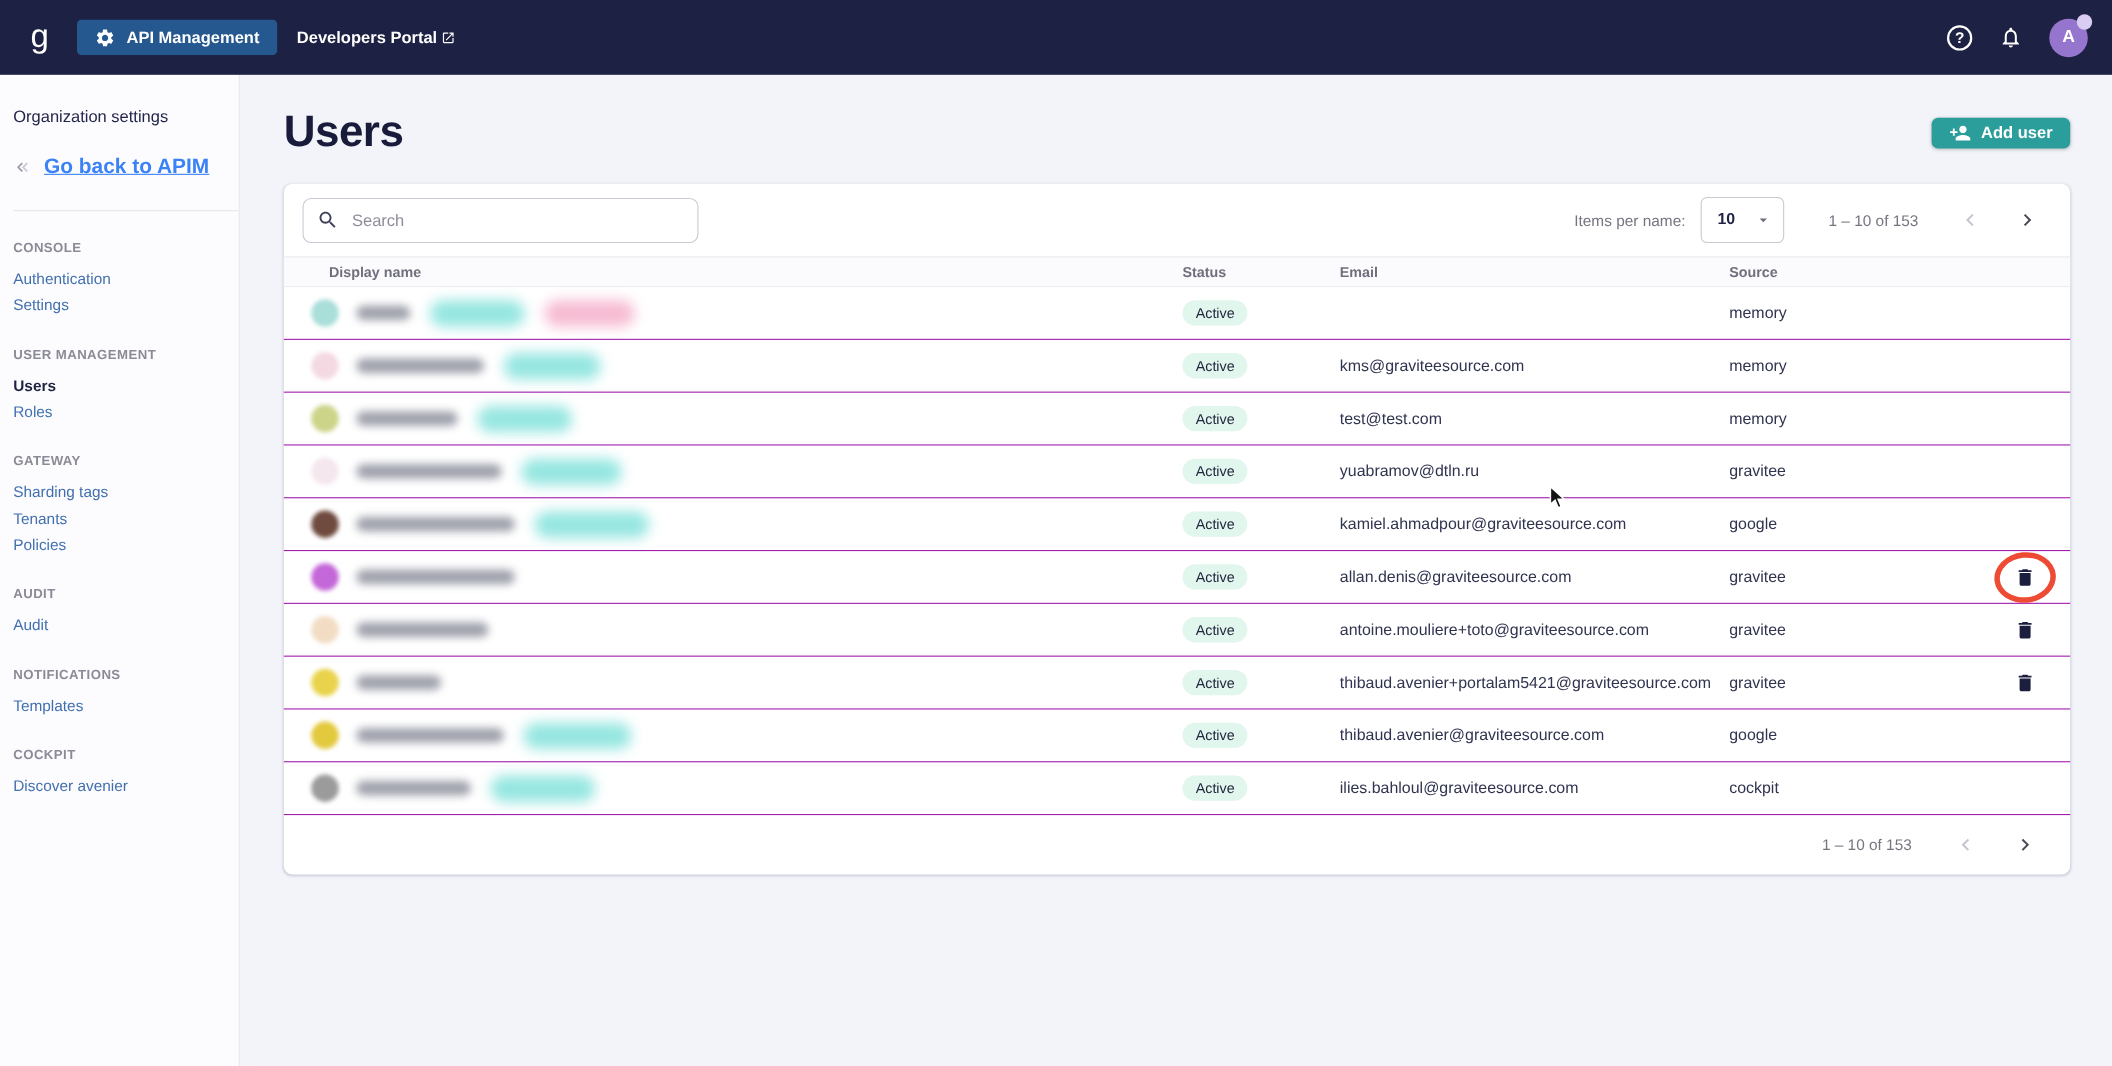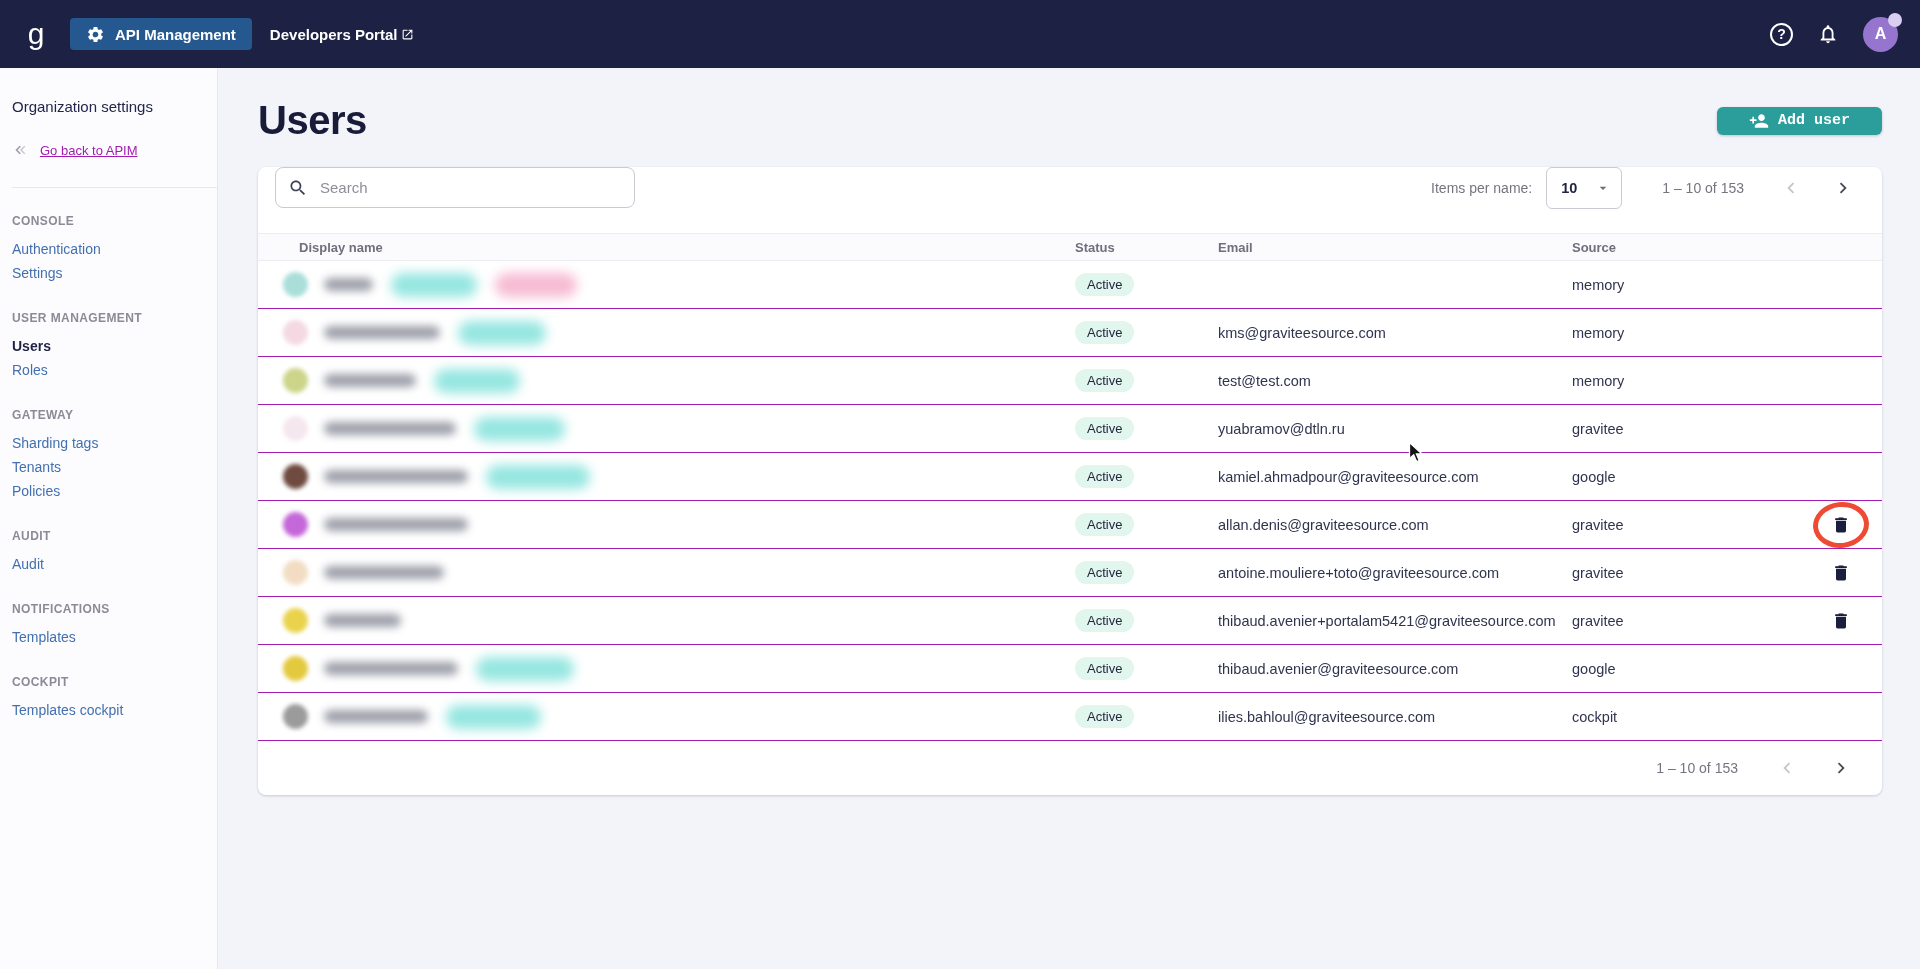--- a/index.html
+++ b/index.html
@@ -20,36 +20,36 @@
 
   
   .shell { display:flex; height:901px; }
   .sidebar { width:218px; background:#fcfcfe; border-right:1px solid #e7e7ef; padding:30px 12px 0 12px; flex-shrink:0; }
   .content { flex:1; padding:0 38px 0 40px; }
 
   
   .org-title { color:#23264a; font-size:15px; padding-left:0; }
   .back-link { display:flex; align-items:center; gap:10px; margin-top:26px; cursor:pointer; }
   .back-link .chev { color:#9a9aa8; display:flex; }
-  .back-link .txt { color:#a21caf; font-size:13px; text-decoration:underline; }
+  .back-link .txt { color:#3b82f6; font-size:19px; text-decoration:underline;font-weight:bold; }
   .side-divider { height:1px; background:#e6e6ec; margin:28px -12px 0 0; }
   .side-section { margin-top:26px; }
   .side-header { color:#8b8b98; font-size:12px; font-weight:700; letter-spacing:.4px; margin-bottom:9px; }
   .side-item { display:block; color:#4270af; font-size:14px; line-height:24px; cursor:pointer; text-decoration:none; }
   .side-item.active { color:#1f2342; font-weight:700; }
 
   
   .page-head { display:flex; align-items:center; justify-content:space-between; padding-top:30px; }
   .page-title { font-size:40px; font-weight:700; color:#181b39; letter-spacing:-.5px; }
-  .add-user-btn { display:flex; align-items:center; gap:9px; background:#2b9d9b; color:#fff; border:none; border-radius:6px; height:28px; padding:0 32px; font-size:15px; font-weight:700; cursor:pointer; font-family:Liberation Mono, monospace; box-shadow:0 1px 3px rgba(0,0,0,.2); }
+  .add-user-btn { display:flex; align-items:center; gap:9px; background:#2b9d9b; color:#fff; border:none; border-radius:6px; height:28px; padding:0 16px; font-size:15px; font-weight:700; cursor:pointer; font-family:Liberation Sans, sans-serif; box-shadow:0 1px 3px rgba(0,0,0,.2); }
 
   
   .card { background:#fff; border-radius:8px; margin-top:24px; width:1624px; box-shadow:0 1px 3px rgba(27,33,64,.12), 0 1px 2px rgba(27,33,64,.08); }
 
-  .toolbar { height:66px; display:flex; align-items:flex-start; padding:0 22px 0 17px; }
+  .toolbar { height:66px; display:flex; align-items:center; padding:0 22px 0 17px; }
   .search-box { width:360px; height:41px; border:1px solid #c9c9d4; border-radius:8px; display:flex; align-items:center; padding:0 12px; gap:12px; background:#fff; }
   .search-box svg { color:#3c4057; flex-shrink:0; }
   .search-box input { border:none; outline:none; flex:1; font-size:15px; font-family:inherit; color:#23264a; background:transparent; }
   .search-box input::placeholder { color:#8e8e9a; }
   .toolbar-right { margin-left:auto; display:flex; align-items:center; }
   .ipp-label { color:#757580; font-size:14px; }
   .ipp-select { width:76px; height:42px; border:1px solid #c9c9d4; border-radius:6px; margin-left:14px; display:flex; align-items:center; justify-content:space-between; padding:0 10px 0 14px; cursor:pointer; }
   .ipp-value { font-size:14.5px; font-weight:700; color:#1f2342; }
   .ipp-caret { color:#6d6d78; display:flex; }
   .range { color:#757580; font-size:14px; margin-left:40px; }
@@ -154,21 +154,21 @@
         <div class="side-section">
           <div class="side-header">AUDIT</div>
           <a class="side-item">Audit</a>
         </div>
         <div class="side-section">
           <div class="side-header">NOTIFICATIONS</div>
           <a class="side-item">Templates</a>
         </div>
         <div class="side-section">
           <div class="side-header">COCKPIT</div>
-          <a class="side-item">Templates cockpit</a>
+          <a class="side-item">Discover avenier</a>
         </div>
       </div>
   </nav>
 
   <main class="content">
     <div class="page-head">
       <h1 class="page-title">Users</h1>
       <button class="add-user-btn">
         <span style="display:flex">
           <svg width="20" height="20" viewBox="0 0 24 24" fill="#fff">

